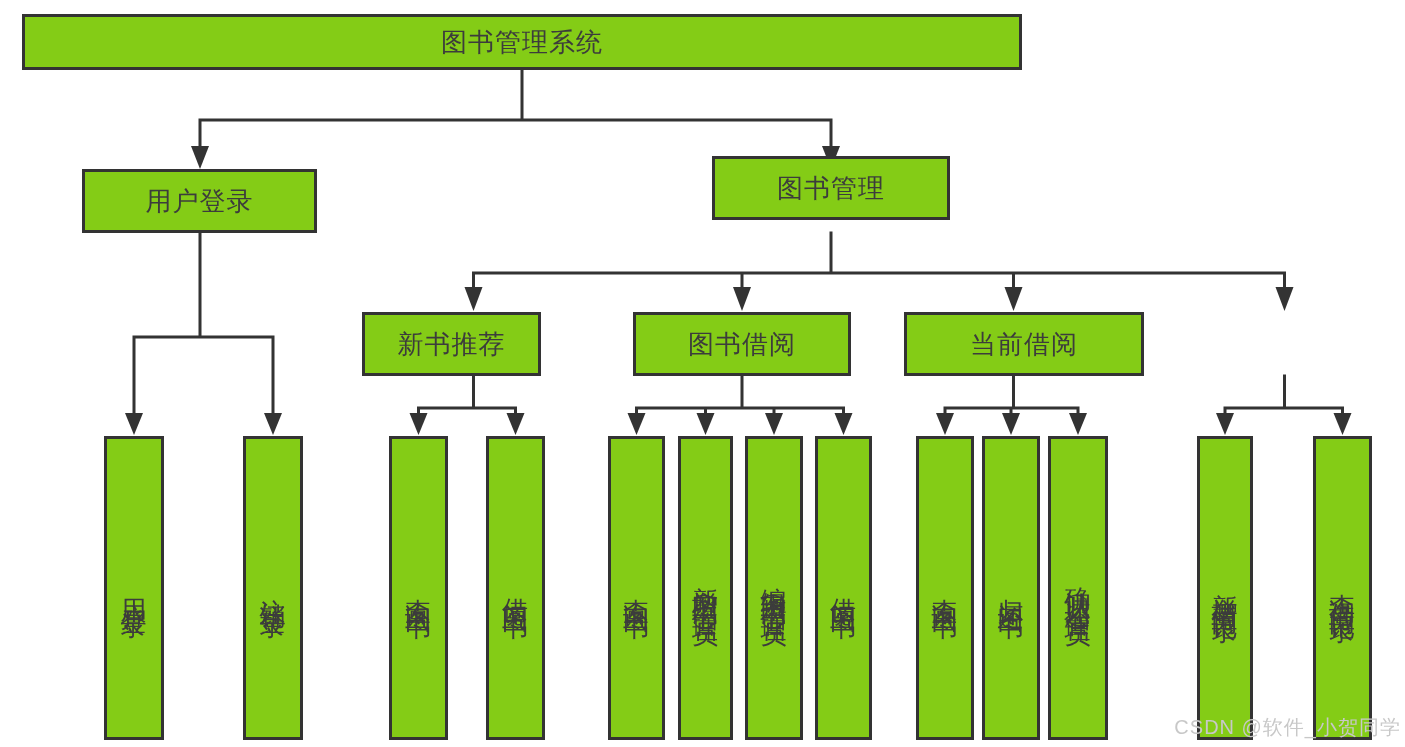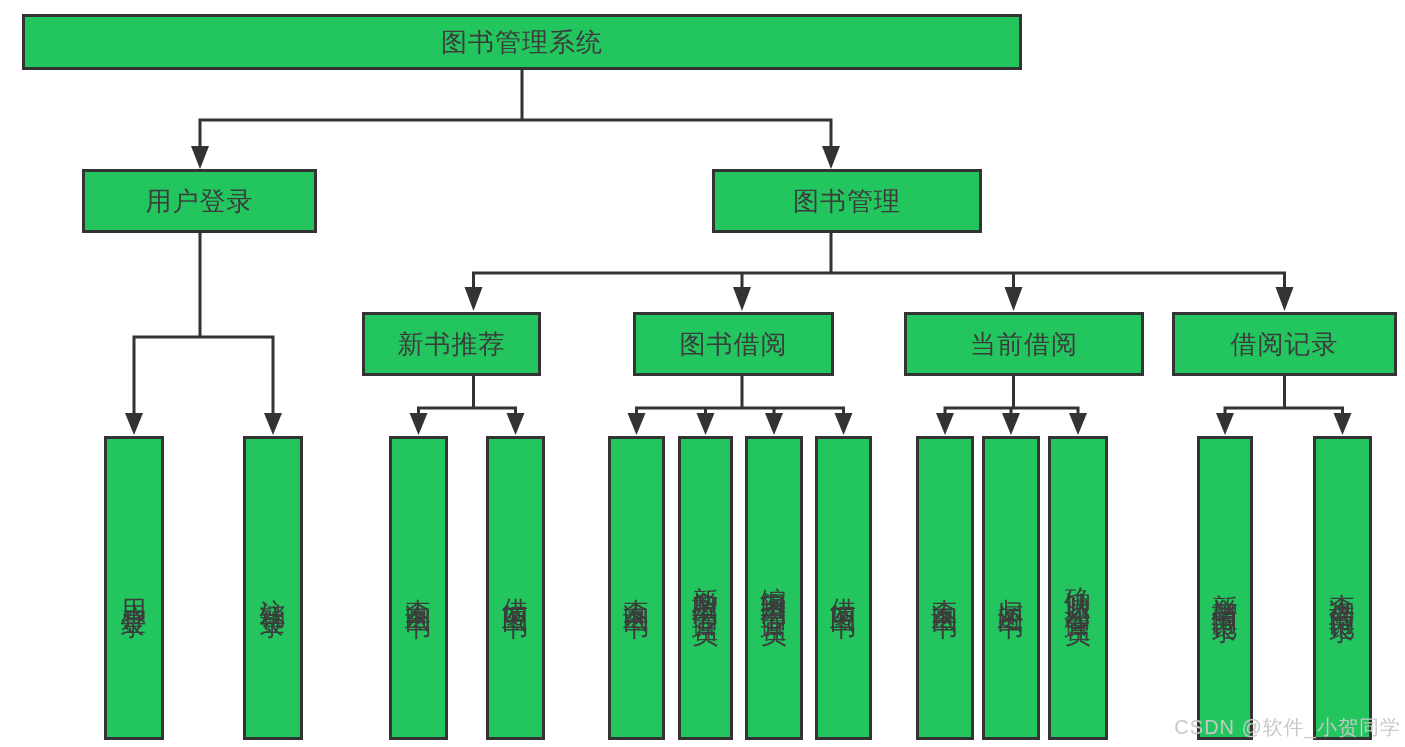--- a/index.html
+++ b/index.html
@@ -3,21 +3,21 @@
 <meta charset="utf-8">
 <style>
   html,body{margin:0;padding:0;background:#fff;}
   .canvas{
     position:relative;width:1405px;height:747px;background:var(--background,#fff);
     font-family:"Liberation Sans",sans-serif;overflow:hidden;
   }
   .connectors{position:absolute;left:0;top:0;z-index:1;}
   .node{
     position:absolute;z-index:2;box-sizing:border-box;
-    border:3px solid var(--border,#333);background:#22c55e;
+    border:3px solid var(--border,#333);background:#84cc16;
     display:flex;align-items:center;justify-content:center;
   }
   .h-label{
     font-size:26px;color:var(--text,#3c3c3c);letter-spacing:1px;
     white-space:nowrap;line-height:1;
   }
   .v-label{
     writing-mode:vertical-rl;text-orientation:mixed;
     font-size:26px;letter-spacing:5px;line-height:1;
     color:var(--text,#3c3c3c);
@@ -77,35 +77,32 @@
     </g>
   </svg>
 
   <div class="node" style="left:22px;top:14px;width:1000px;height:56px">
     <span class="h-label">图书管理系统</span>
   </div>
 
   <div class="node" style="left:82px;top:169px;width:235px;height:64px">
     <span class="h-label">用户登录</span>
   </div>
-  <div class="node" style="left:712px;top:169px;width:270px;height:64px">
+  <div class="node" style="left:712px;top:156px;width:238px;height:64px">
     <span class="h-label">图书管理</span>
   </div>
 
   <div class="node" style="left:362px;top:312px;width:179px;height:64px">
     <span class="h-label">新书推荐</span>
   </div>
-  <div class="node" style="left:633px;top:312px;width:201px;height:64px">
+  <div class="node" style="left:633px;top:312px;width:218px;height:64px">
     <span class="h-label">图书借阅</span>
   </div>
   <div class="node" style="left:904px;top:312px;width:240px;height:64px">
     <span class="h-label">当前借阅</span>
-  </div>
-  <div class="node" style="left:1172px;top:312px;width:225px;height:64px">
-    <span class="h-label">借阅记录</span>
   </div>
 
   <div class="node" style="left:104px;top:436px;width:60px;height:304px">
     <span class="v-label">用户登录</span>
   </div>
   <div class="node" style="left:243px;top:436px;width:60px;height:304px">
     <span class="v-label">注销登录</span>
   </div>
 
   <div class="node" style="left:389px;top:436px;width:59px;height:304px">

